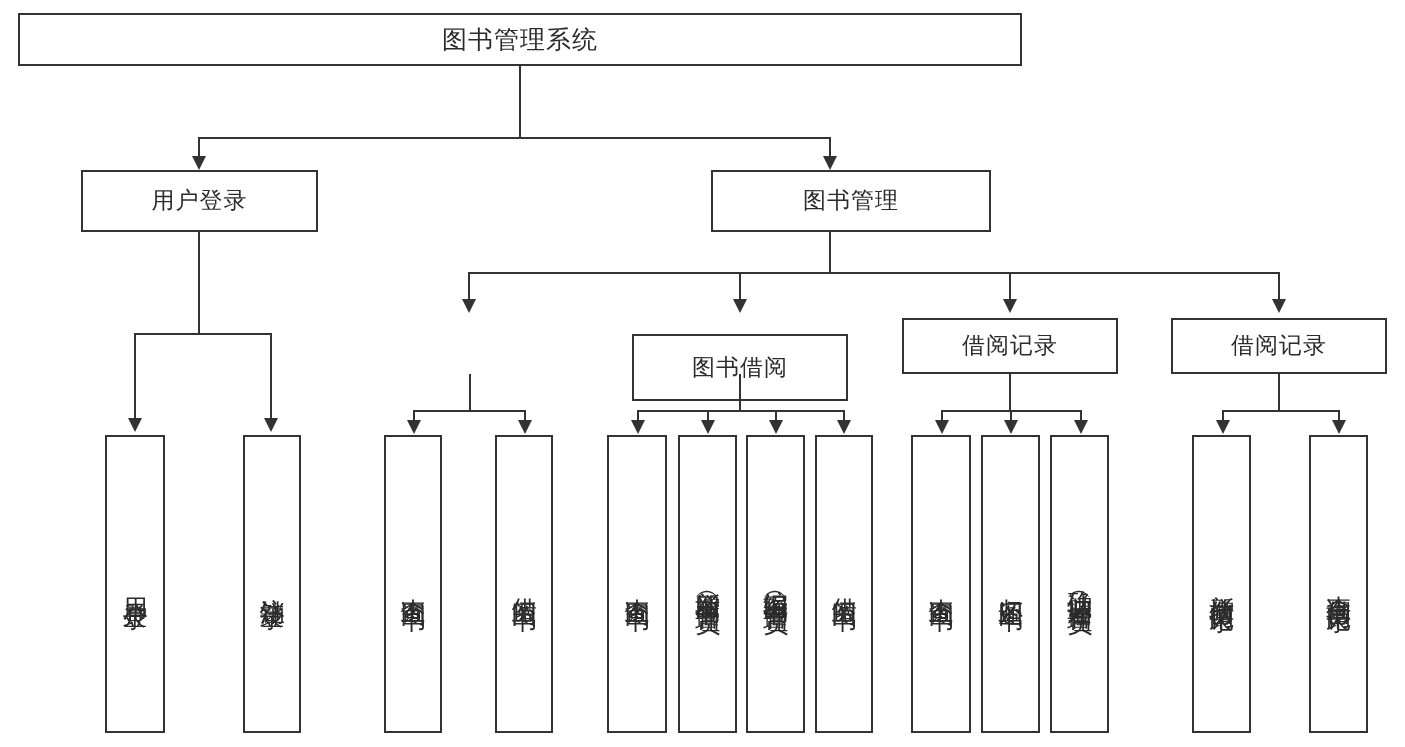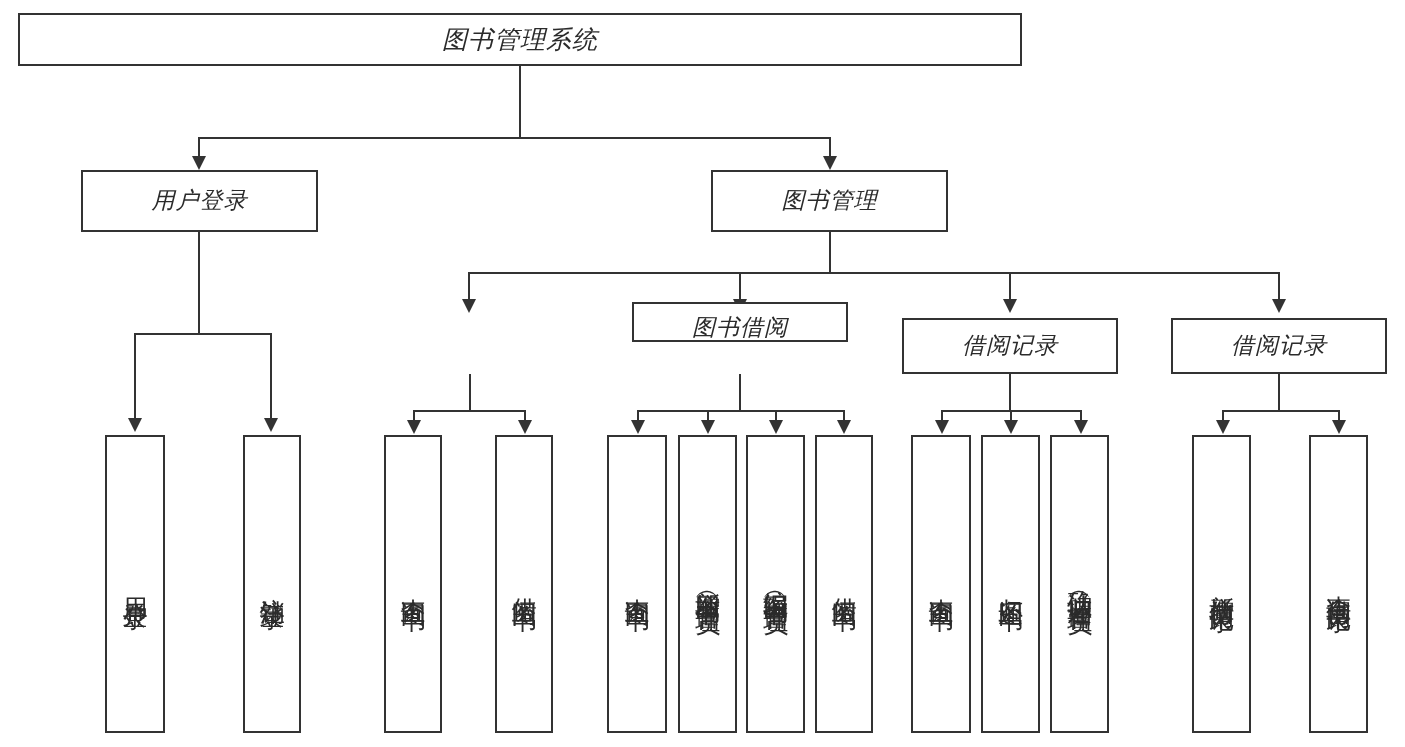--- a/index.html
+++ b/index.html
@@ -28,21 +28,20 @@
   .node .label{
     display:block;
     text-align:center;
     white-space:nowrap;
   }
   
   .h-node .label{
     font-size:23px;
     letter-spacing:1px;
     line-height:1.1;
-    font-style:italic;
   }
   .root .label{font-size:25px;}
   
   .v-node{
     align-items:center;
     justify-content:center;
   }
   .v-node .label{
     writing-mode:vertical-rl;
     text-orientation:upright;
@@ -90,21 +89,21 @@
   <div class="ln h" style="left:198px;top:137px;width:633px;"></div>
   <div class="ln v" style="left:198px;top:137px;height:22px;"></div>
   <div class="ln v" style="left:829px;top:137px;height:22px;"></div>
   <div class="arrow" style="left:192px;top:156px;"></div>
   <div class="arrow" style="left:823px;top:156px;"></div>
 
   <div class="node h-node" style="left:81px;top:170px;width:237px;height:62px;">
     <span class="label">用户登录</span>
   </div>
 
-  <div class="node h-node" style="left:711px;top:170px;width:237px;height:62px;">
+  <div class="node h-node" style="left:711px;top:170px;width:280px;height:62px;">
     <span class="label">图书管理</span>
   </div>
 
   <div class="ln v" style="left:198px;top:232px;height:102px;"></div>
   <div class="ln h" style="left:134px;top:333px;width:137px;"></div>
   <div class="ln v" style="left:134px;top:333px;height:86px;"></div>
   <div class="ln v" style="left:270px;top:333px;height:86px;"></div>
   <div class="arrow" style="left:128px;top:418px;"></div>
   <div class="arrow" style="left:264px;top:418px;"></div>
 
@@ -112,21 +111,21 @@
   <div class="ln h" style="left:468px;top:272px;width:812px;"></div>
   <div class="ln v" style="left:468px;top:272px;height:28px;"></div>
   <div class="ln v" style="left:739px;top:272px;height:28px;"></div>
   <div class="ln v" style="left:1009px;top:272px;height:28px;"></div>
   <div class="ln v" style="left:1278px;top:272px;height:28px;"></div>
   <div class="arrow" style="left:462px;top:299px;"></div>
   <div class="arrow" style="left:733px;top:299px;"></div>
   <div class="arrow" style="left:1003px;top:299px;"></div>
   <div class="arrow" style="left:1272px;top:299px;"></div>
 
-  <div class="node h-node" style="left:632px;top:302px;width:216px;height:40px;align-items:flex-end;">
+  <div class="node h-node" style="left:632px;top:334px;width:216px;height:67px;">
     <span class="label">图书借阅</span>
   </div>
   <div class="node h-node" style="left:902px;top:318px;width:216px;height:56px;">
     <span class="label">借阅记录</span>
   </div>
   <div class="node h-node" style="left:1171px;top:318px;width:216px;height:56px;">
     <span class="label">借阅记录</span>
   </div>
 
   <div class="ln v" style="left:469px;top:374px;height:37px;"></div>

